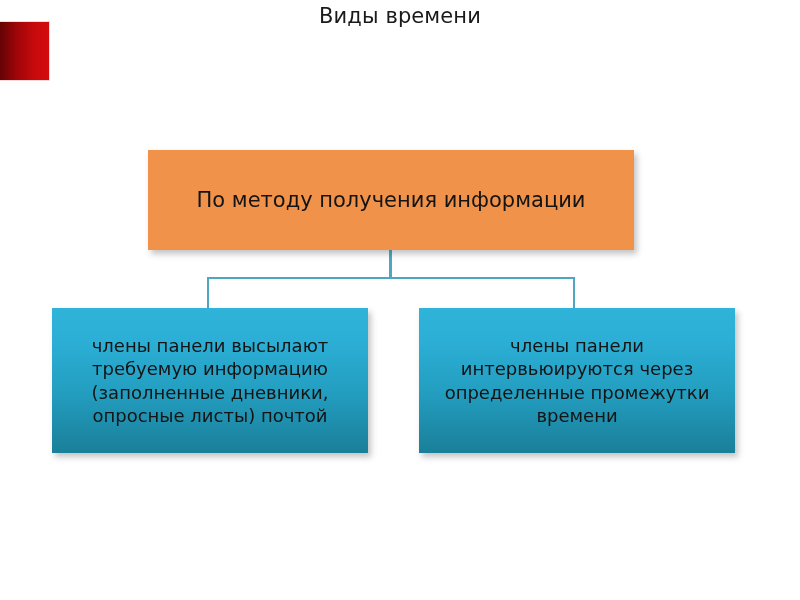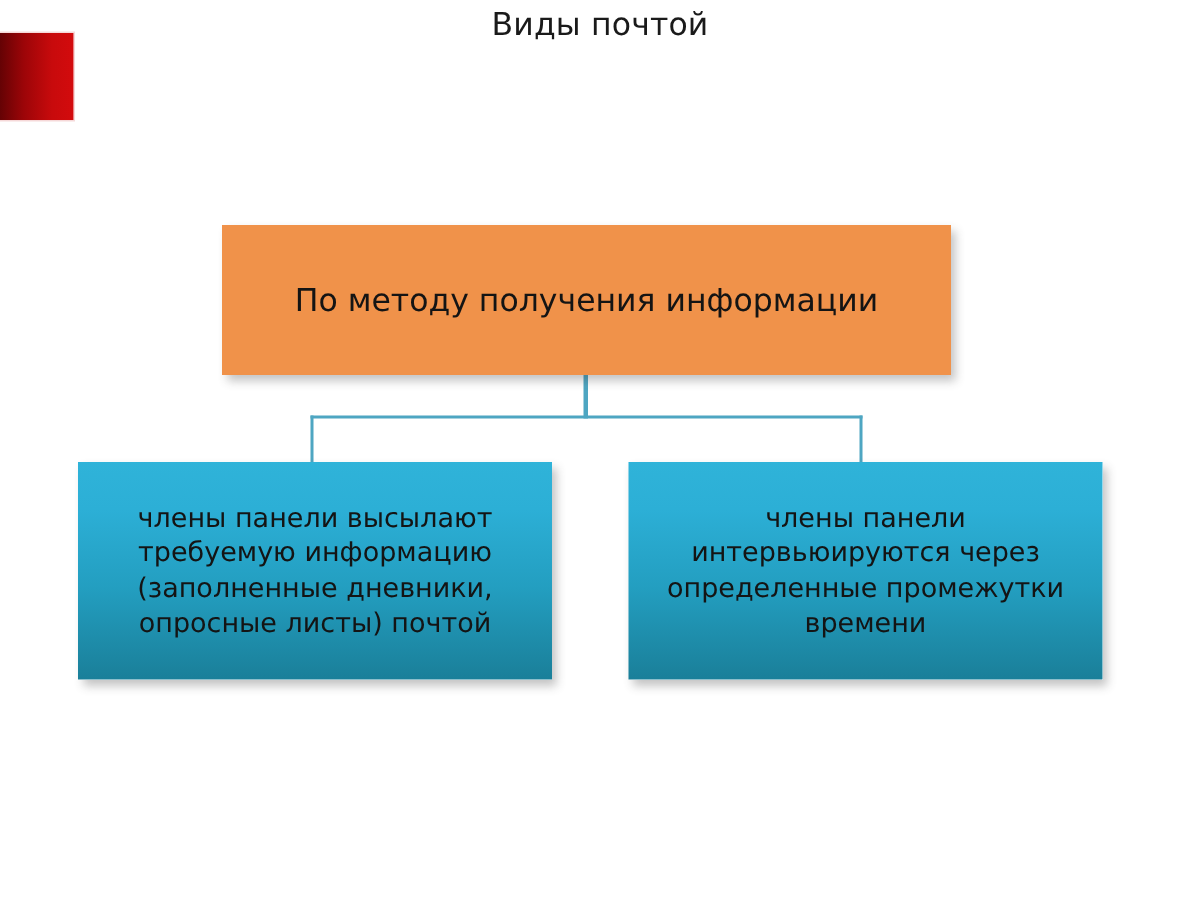--- a/index.html
+++ b/index.html
@@ -122,21 +122,21 @@
     height: 32px;
   }
 </style>
 </head>
 <body>
 
 <div id="slide">
 
   <div class="red-block"></div>
 
-  <div class="slide-title">Виды почтой</div>
+  <div class="slide-title">Виды времени</div>
 
   <div class="diagram">
 
     <div class="conn conn-v-root"></div>
     <div class="conn conn-h"></div>
     <div class="conn conn-v-left"></div>
     <div class="conn conn-v-right"></div>
 
     <div class="node node-root">По методу получения информации</div>
 

